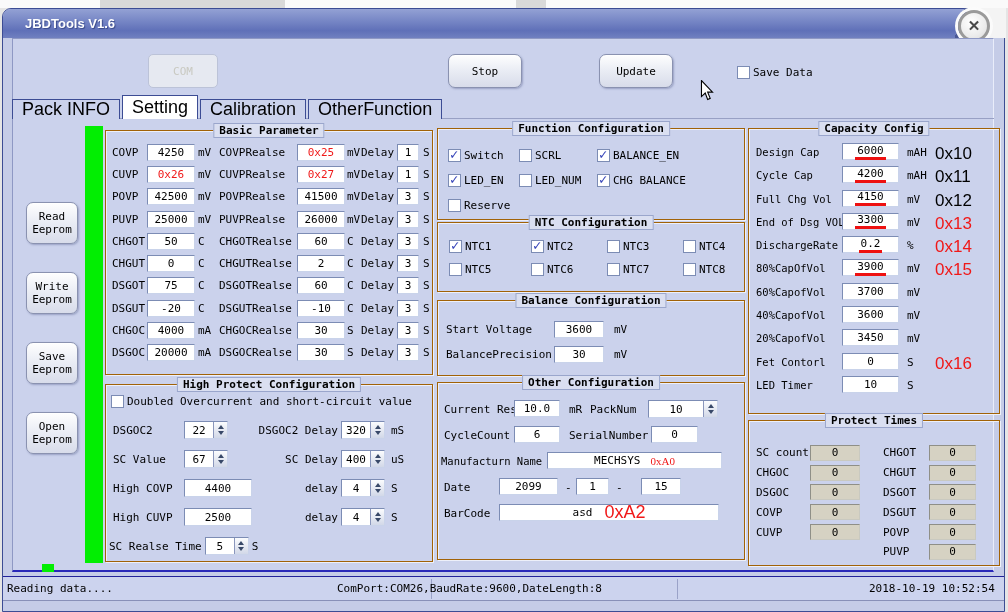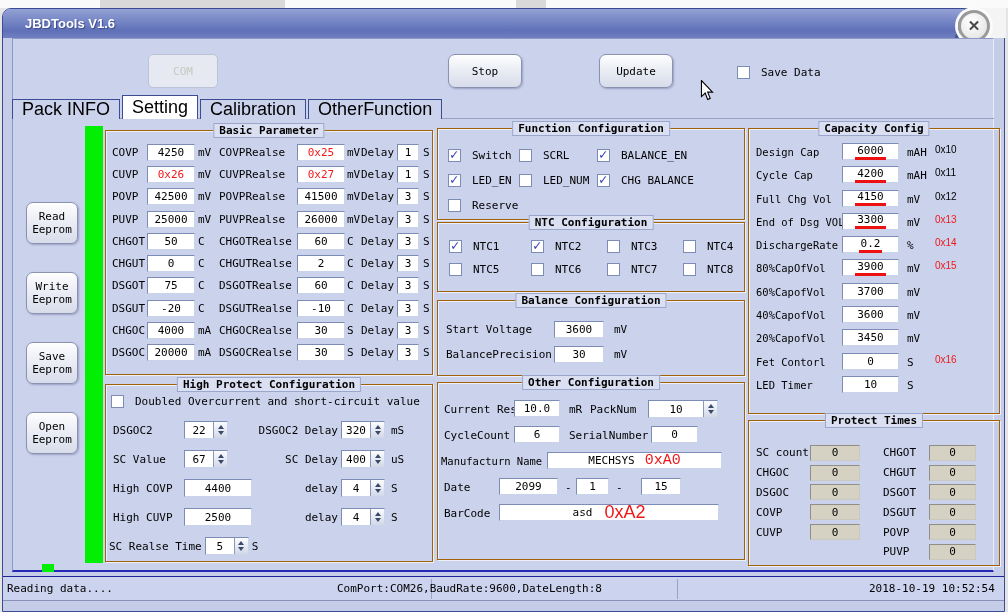--- a/index.html
+++ b/index.html
@@ -57,21 +57,21 @@
            height:17px; display:flex; align-items:center; justify-content:center; flex:none; }
   .rofield { background:#d6d2c3; border:1px solid; border-color:#8f8f87 #c9c9c0 #c9c9c0 #8f8f87;
              height:16px; display:flex; align-items:center; justify-content:center; flex:none; }
   .red { color:#f01818; }
   .redline { border-bottom:3px solid #ee1111; padding:0 2px; }
   .lbl { white-space:nowrap; }
 
   
   .cb { width:13px; height:13px; background:#fff; border:1px solid #7c8cb4; position:relative; flex:none; cursor:pointer; }
   .cb.checked::after { content:"✓"; position:absolute; left:1px; top:-4px; font-size:14px; font-weight:bold; color:#3543b8; }
-  .cbrow { display:flex; gap:11px; }
+  .cbrow { display:flex; gap:3px; }
 
   
   .spinfield { display:flex; background:#fff; border:1px solid; border-color:#7c8cb4 #c9d3ea #c9d3ea #7c8cb4; height:18px; width:44px; flex:none; }
   .spinfield.wide { width:68px; }
   .spinfield .sv { flex:1; display:flex; align-items:center; justify-content:center; }
   .spinbtn { width:14px; background:linear-gradient(#fbfcfe,#d2d8e8); border-left:1px solid #8a96bc;
              display:flex; flex-direction:column; align-items:center; justify-content:center; gap:2px; cursor:pointer; }
   .tri-up { width:0; height:0; border-left:3px solid transparent; border-right:3px solid transparent; border-bottom:4px solid #384868; }
   .tri-dn { width:0; height:0; border-left:3px solid transparent; border-right:3px solid transparent; border-top:4px solid #384868; }
 
@@ -102,21 +102,21 @@
 
   
   .oc-row { position:relative; height:26px; }
 
   
   .cap-rows { position:absolute; left:0; top:12px; right:0; display:flex; flex-direction:column; }
   .cap-row { position:relative; height:23.3px; }
   .cap-l { position:absolute; left:7px; top:5px; font-size:10.5px; white-space:nowrap; }
   .cap-f { position:absolute; left:93px; top:2px; width:57px; }
   .cap-u { position:absolute; left:158px; top:5px; }
-  .cap-r { position:absolute; left:186px; top:3px; font-family:"Liberation Sans",sans-serif; font-size:10px; }
+  .cap-r { position:absolute; left:186px; top:3px; font-family:"Liberation Sans",sans-serif; font-size:17px; }
 
   
   .pt-col { position:absolute; top:22px; display:flex; flex-direction:column; }
   .pt-row { display:flex; align-items:center; height:19.8px; }
   .pt-l { width:54px; white-space:nowrap; } .pt-l.r2 { width:46px; }
   .pt-f { width:50px; } .pt-f.r2 { width:47px; }
 
   
   .statusbar { position:absolute; left:3px; top:576px; width:1001px; height:25px;
                background:#ccd3ee; border-top:1px solid #222299; border-bottom:1px solid #8890b8; }
@@ -638,21 +638,21 @@
           </span>
         <span class="lbl abs" style="left:131px;top:6px;">SerialNumber</span>
         <span class="field abs" style="left:213px;top:3px;width:47px;">
             <span>0</span>
           </span>
       </div>
       <div class="oc-row">
         <span class="lbl abs" style="left:3px;top:6px;font-size:10.5px;">Manufacturn Name</span>
         <span class="field abs" style="left:109px;top:3px;width:175px;gap:10px;">
           <span>MECHSYS</span>
-          <span class="red" style="font-family:Liberation Mono, monospace;font-size:15px;">0xA0</span>
+          <span class="red" style="font-family:Liberation Serif, serif;font-size:11px;">0xA0</span>
         </span>
       </div>
       <div class="oc-row">
         <span class="lbl abs" style="left:6px;top:6px;">Date</span>
         <span class="field abs" style="left:61px;top:3px;width:59px;">
             <span>2099</span>
           </span>
         <span class="lbl abs" style="left:127px;top:6px;">-</span>
         <span class="field abs" style="left:138px;top:3px;width:33px;">
             <span>1</span>

